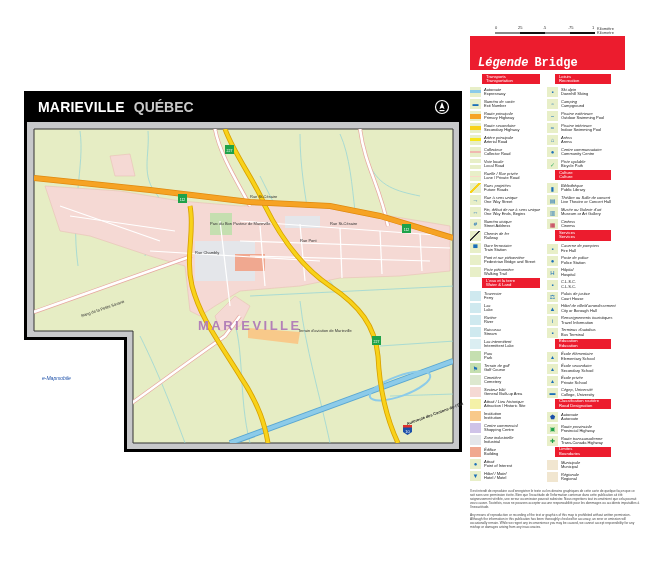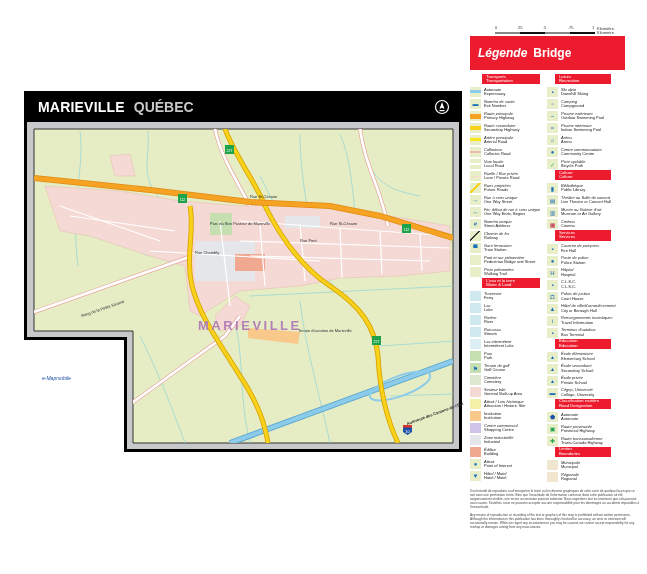--- a/index.html
+++ b/index.html
@@ -25,21 +25,21 @@
 
   
   .scale-bar { position: absolute; left: 495px; top: 25px; width: 150px; height: 12px; }
   .scale-ticks { position: absolute; left: 0; top: 0; width: 100px; height: 12px; font-size: 4px; color: #333; }
   .scale-ticks span { position: absolute; top: 0; }
   .scale-line { position: absolute; left: 0; top: 7px; width: 100px; height: 2px; background: linear-gradient(to right, #888 0 25%, #111 25% 50%, #888 50% 75%, #111 75% 100%); }
   .scale-units { position: absolute; left: 102px; top: 2px; font-size: 4px; line-height: 4px; color: #333; }
 
   .legend-header {
     position: absolute; left: 470px; top: 36px; width: 155px; height: 34px;
-    background: #ec1c2e; display: flex; align-items: center; padding-left: 8px;
+    background: #ec1c2e; display: flex; align-items: flex-end; padding-left: 8px; font-family: Liberation Mono, monospace;
   }
   .legend-title-fr { color: #fff; font-weight: bold; font-style: italic; font-size: 12px; }
   .legend-title-en { color: #fff; font-weight: bold; font-size: 12px; margin-left: 6px; }
 
   .legend-col { position: absolute; top: 74px; }
   .legend-col.left { left: 470px; width: 88px; }
   .legend-col.right { left: 547px; width: 96px; }
 
   .legend-cat {
     background: #ec1c2e; color: #fff; font-size: 4.2px; line-height: 4.6px;

